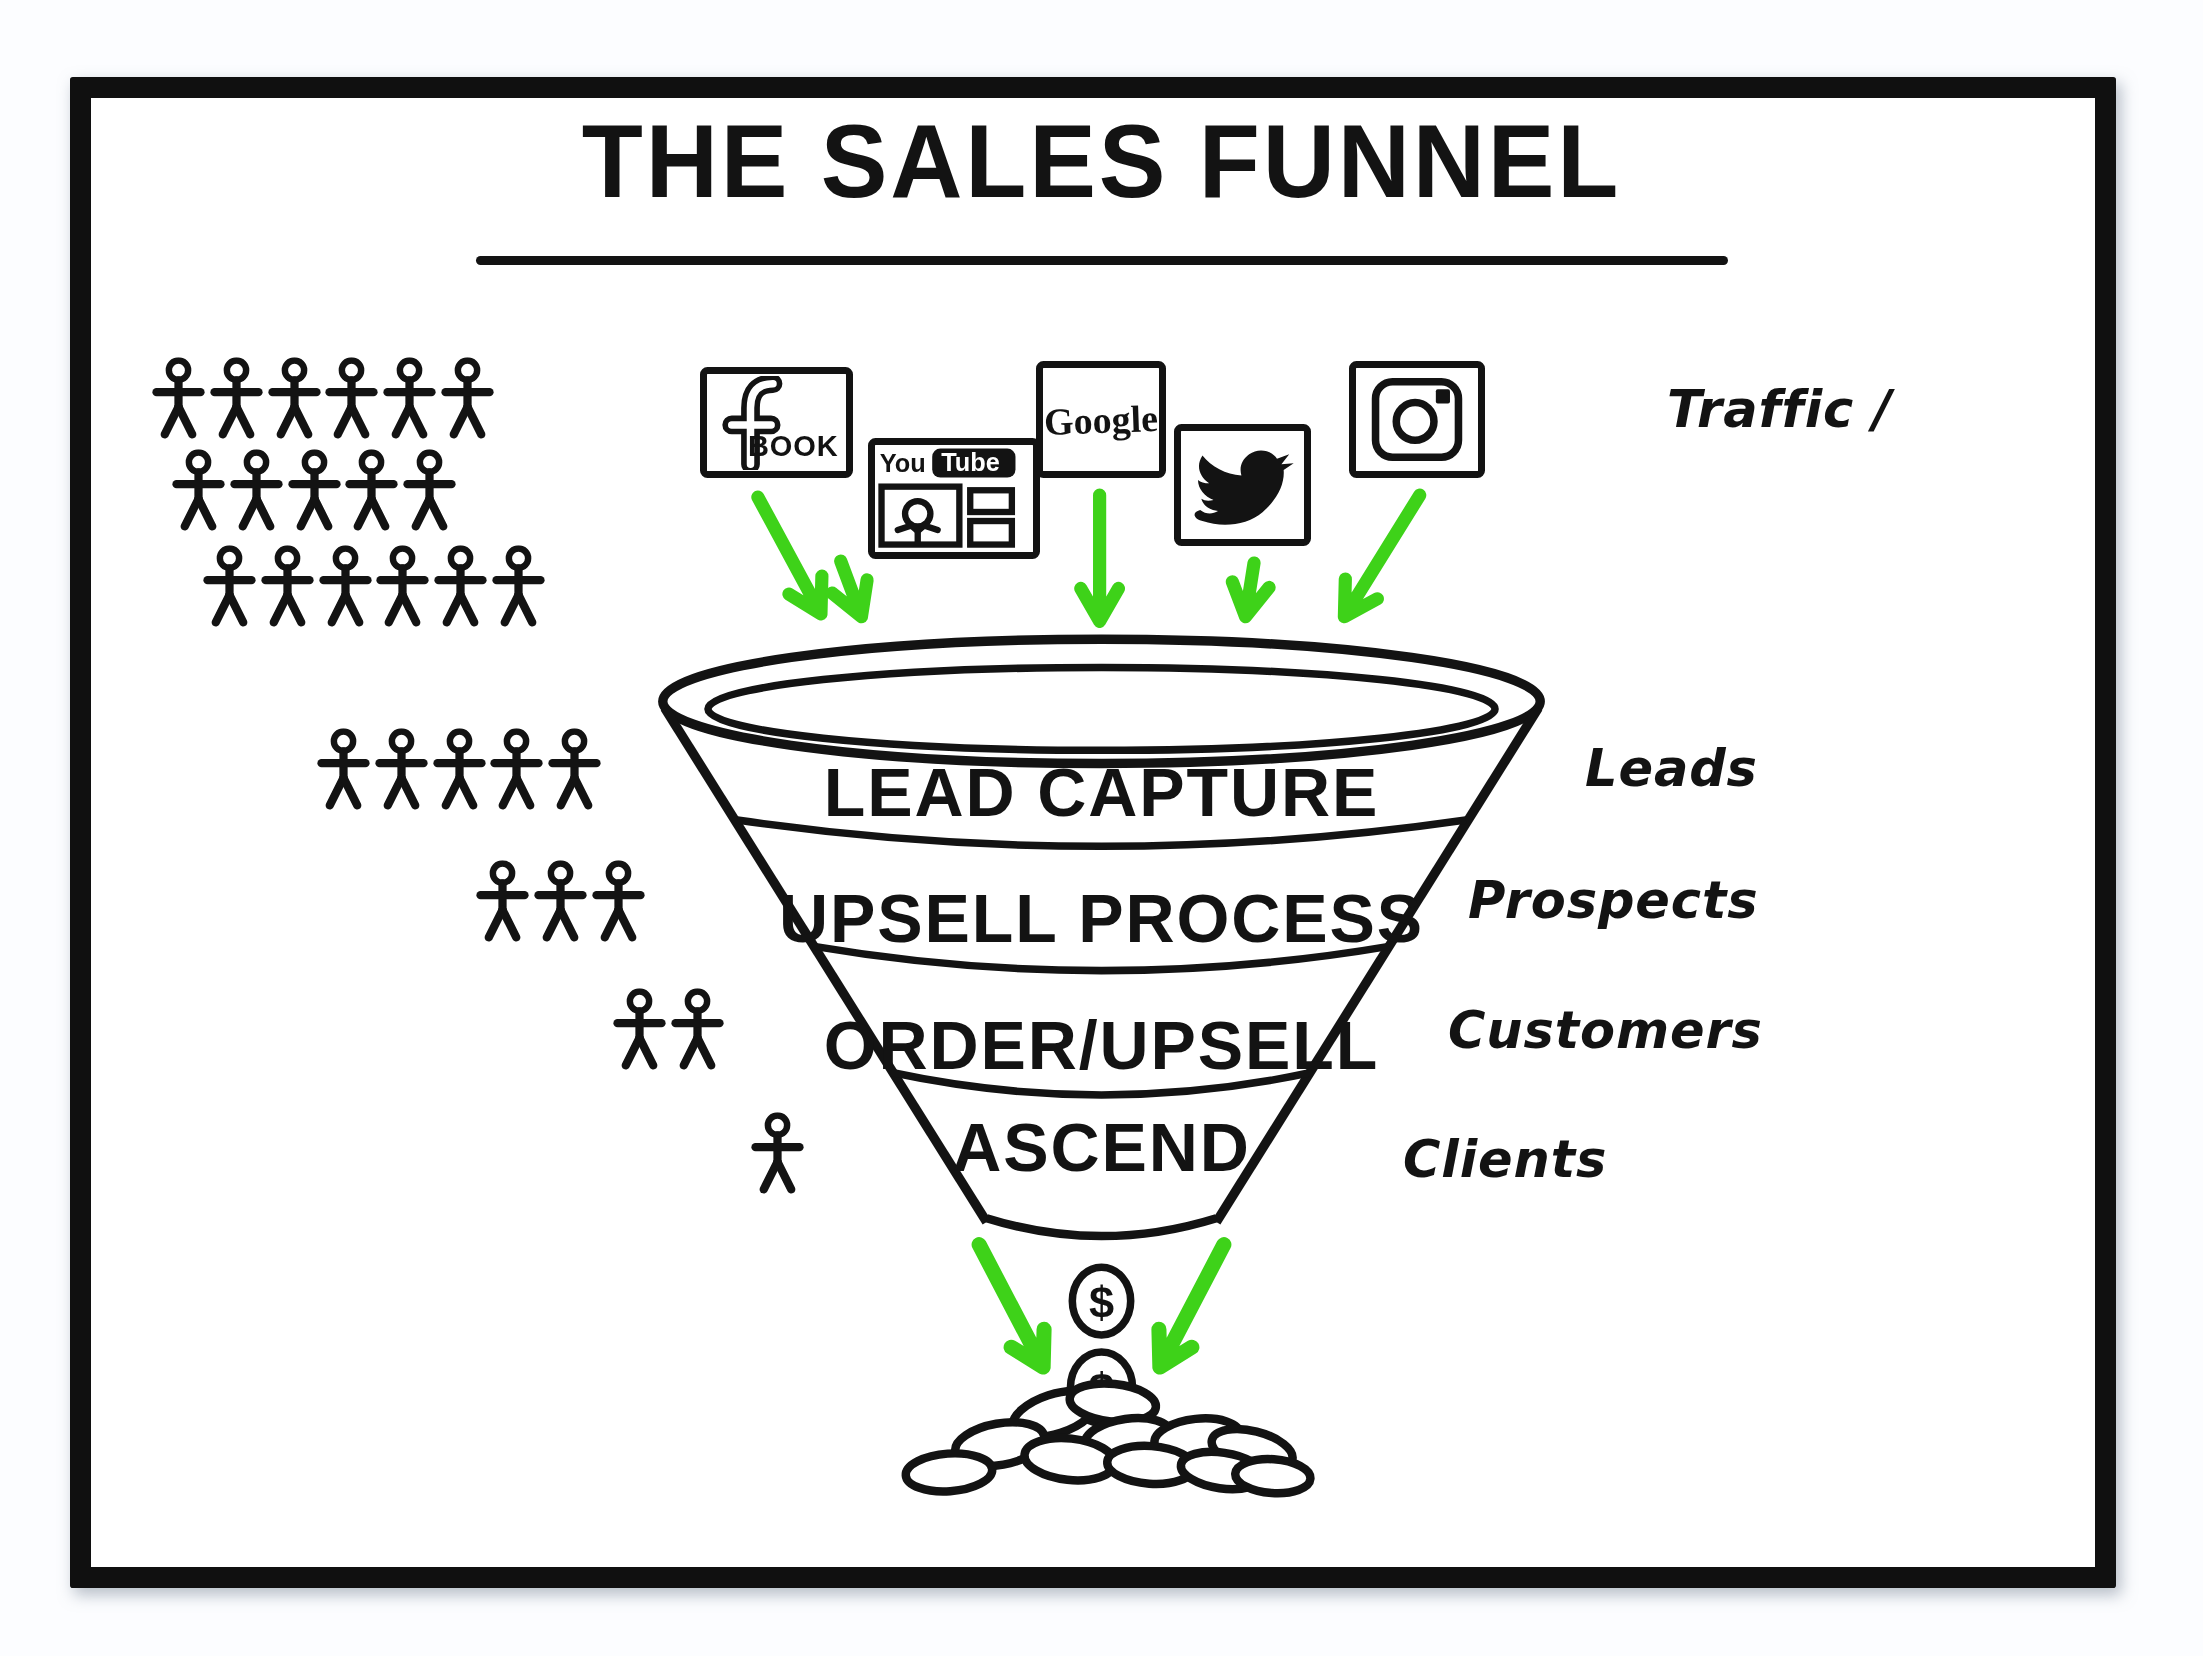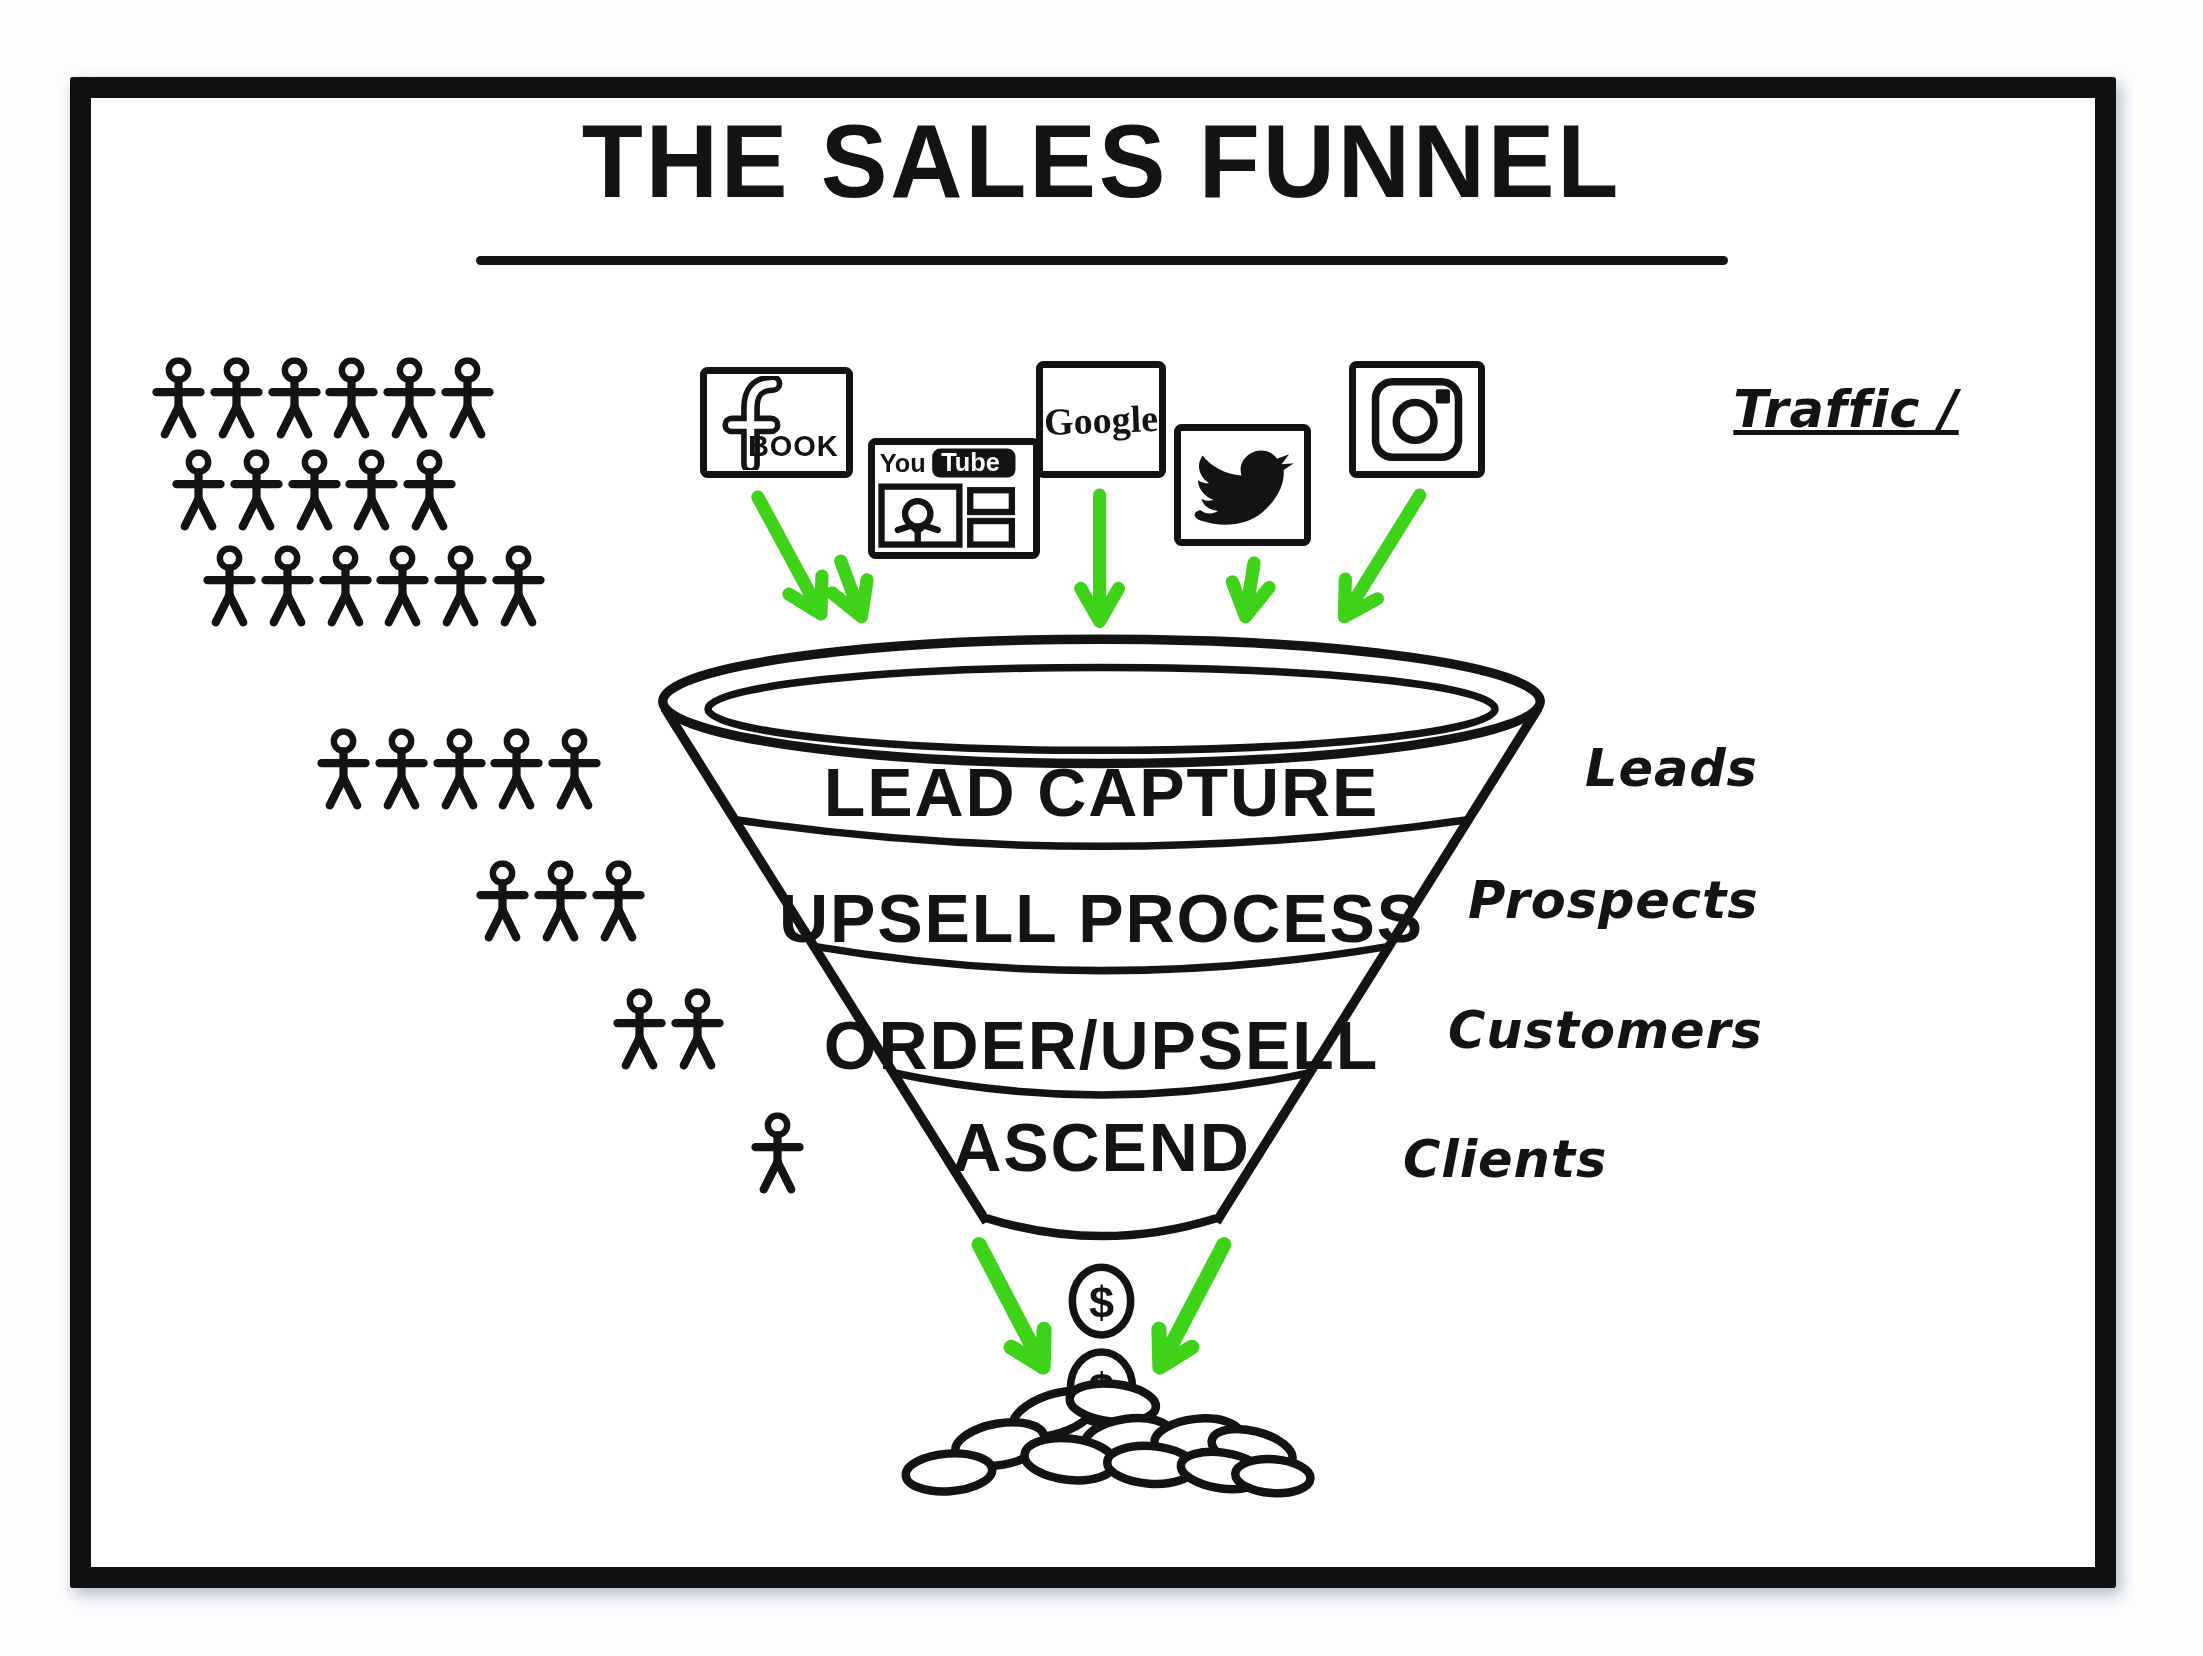--- a/index.html
+++ b/index.html
@@ -11,21 +11,21 @@
   .title{position:absolute;left:0;top:104px;width:2203px;text-align:center;
          font-size:100px;font-weight:700;letter-spacing:2.8px;transform:scaleY(1.04);}
   .underline{position:absolute;left:476px;top:256px;width:1252px;height:9.4px;
          background:#131313;border-radius:5.6px;}
   .scene{position:absolute;left:0;top:0;width:2203px;height:1656px;}
   .stage{position:absolute;left:725px;width:753px;text-align:center;
          font-size:68px;font-weight:700;letter-spacing:1.9px;}
   .stage-0{top:753px}.stage-1{top:879px}.stage-2{top:1006px}.stage-3{top:1108px}
   .hand{position:absolute;font-family:"DejaVu Sans",sans-serif;font-style:italic;
         font-weight:700;font-size:51px;letter-spacing:0.9px;white-space:nowrap;}
-  .traffic{left:1667px;top:375px;width:358px;text-align:center;line-height:70px;text-decoration:underline;}
+  .traffic{left:1667px;top:375px;width:358px;line-height:70px;}
   .aud-0{left:1585px;top:739px}.aud-1{left:1468px;top:871px}
   .aud-2{left:1448px;top:1001px}.aud-3{left:1403px;top:1130px}
   .iconbox{position:absolute;box-sizing:border-box;background:#fff;
            border:7.5px solid #131313;border-radius:7.5px;}
   .box-fb{left:700px;top:367px;width:153px;height:111px;}
   .box-yt{left:868px;top:438px;width:172px;height:121px;}
   .box-gg{left:1036px;top:361px;width:130px;height:117px;display:flex;align-items:center;justify-content:center;}
   .box-tw{left:1174px;top:424px;width:137px;height:122px;display:flex;align-items:center;justify-content:center;}
   .box-ig{left:1349px;top:361px;width:136px;height:117px;display:flex;align-items:center;justify-content:center;}
   .google-label{font-family:"Liberation Serif",serif;font-weight:700;font-size:38px;

